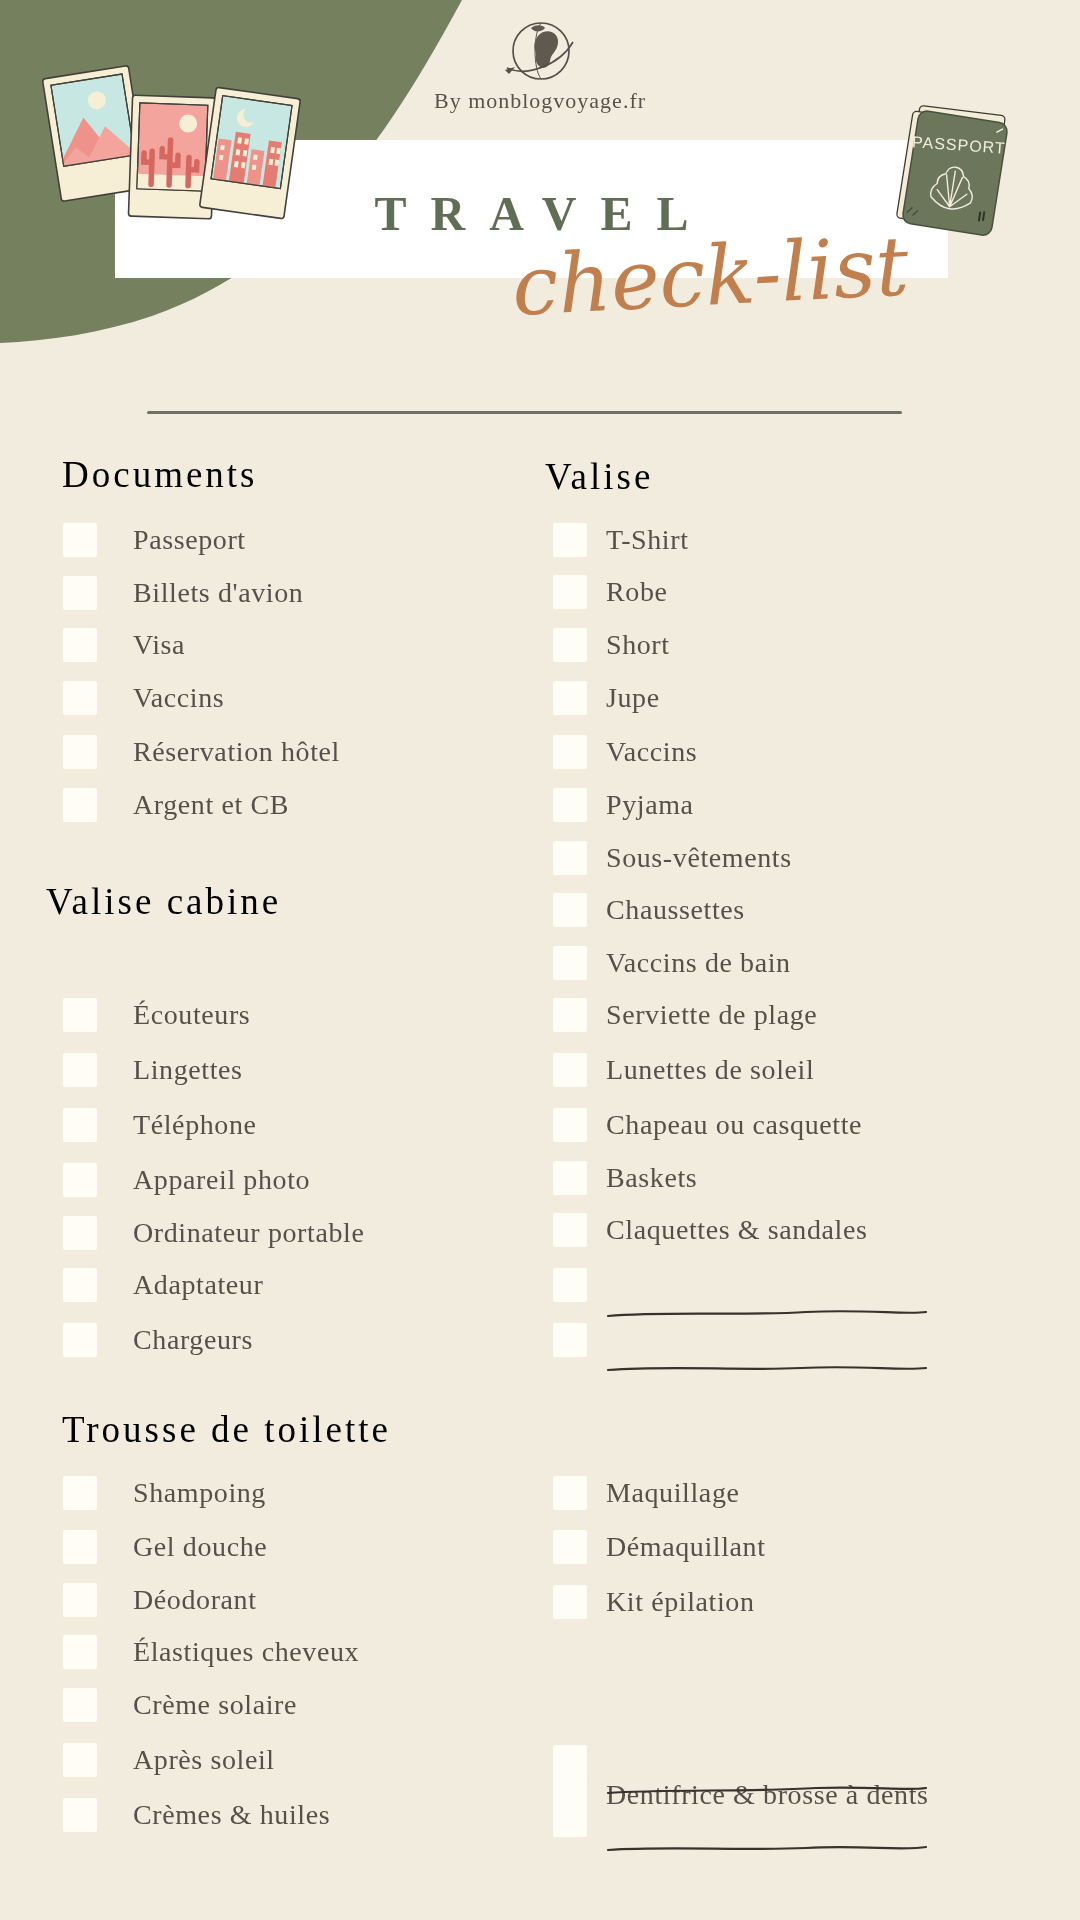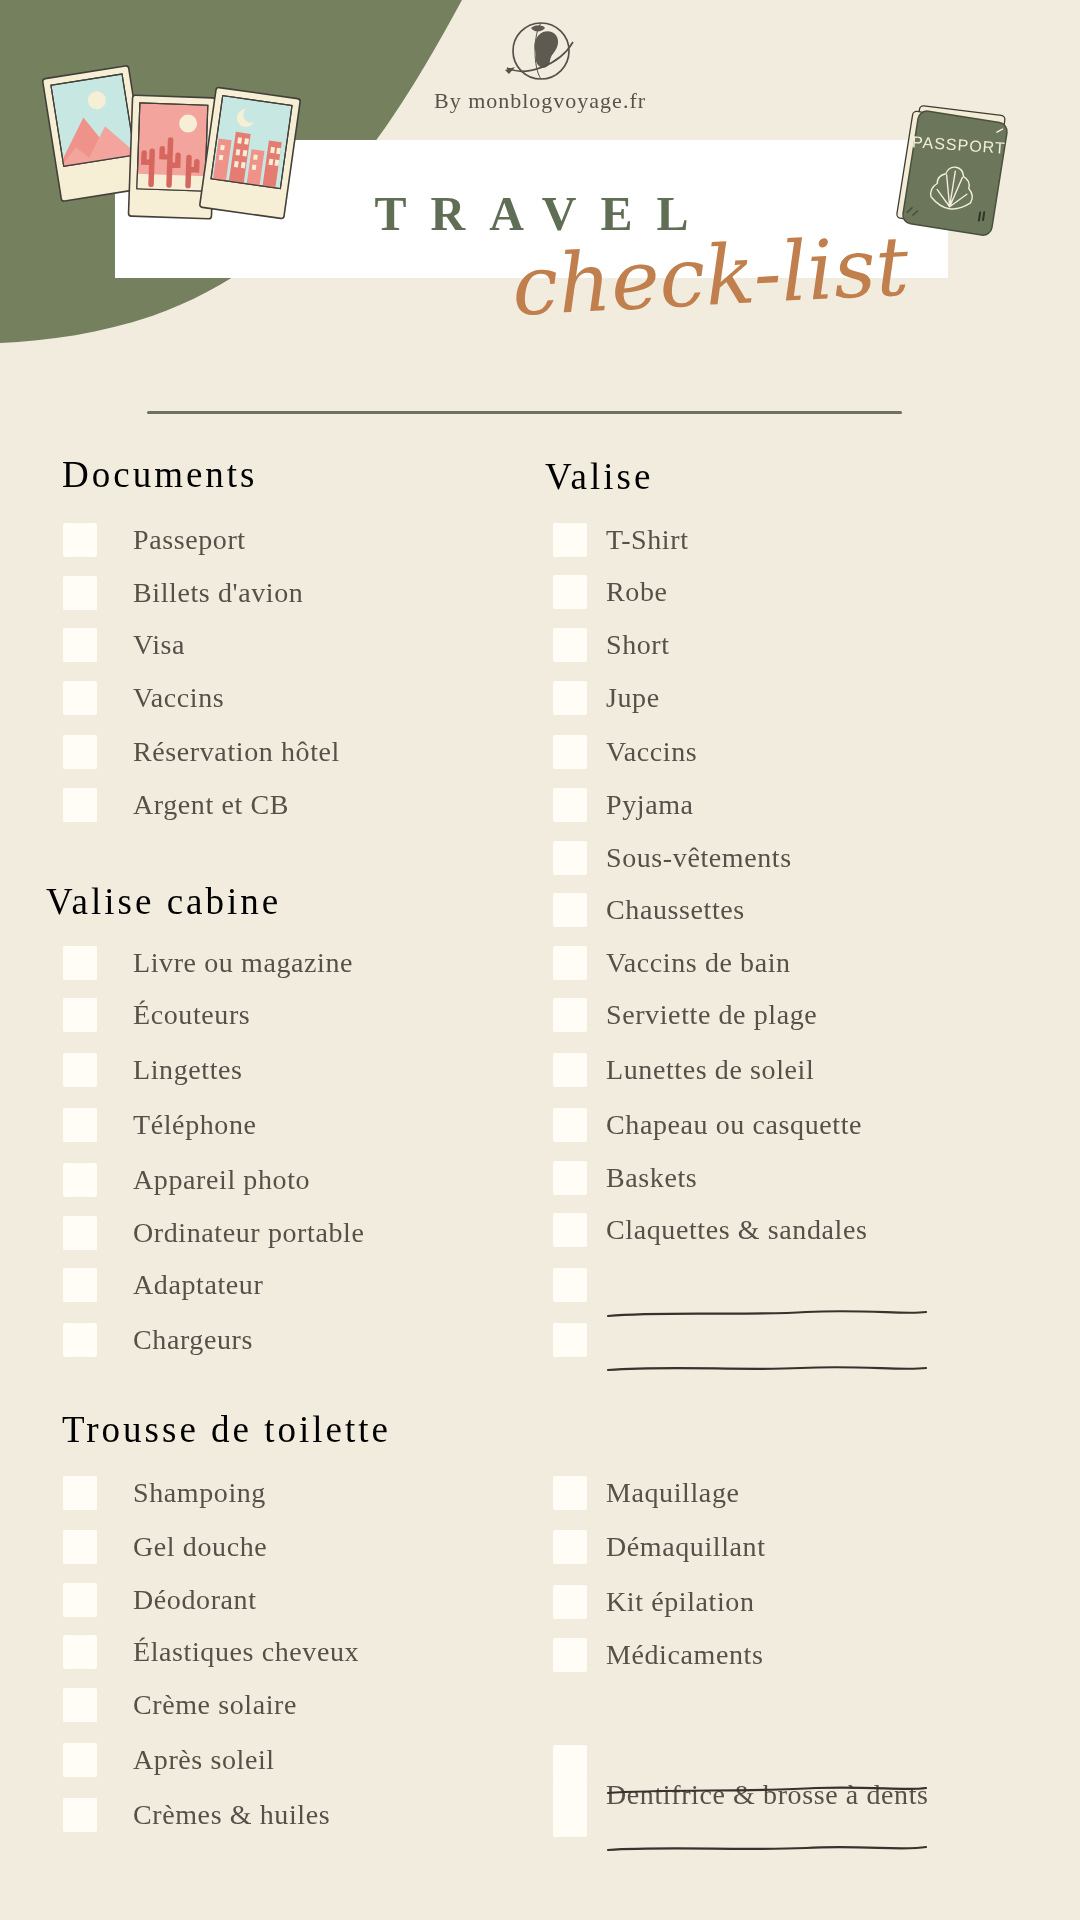--- a/index.html
+++ b/index.html
@@ -185,24 +185,20 @@
     </div>
   <div class="row l" style="top:725px">
       <span class="box"></span>
       <span class="lbl">Réservation hôtel</span>
     </div>
   <div class="row l" style="top:778px">
       <span class="box"></span>
       <span class="lbl">Argent et CB</span>
     </div>
 
-  <div class="row l" style="top:936px">
-      <span class="box"></span>
-      <span class="lbl">Livre ou magazine</span>
-    </div>
   <div class="row l" style="top:988px">
       <span class="box"></span>
       <span class="lbl">Écouteurs</span>
     </div>
   <div class="row l" style="top:1043px">
       <span class="box"></span>
       <span class="lbl">Lingettes</span>
     </div>
   <div class="row l" style="top:1098px">
       <span class="box"></span>
@@ -329,24 +325,20 @@
       <span class="lbl">Maquillage</span>
     </div>
   <div class="row r" style="top:1520px">
       <span class="box"></span>
       <span class="lbl">Démaquillant</span>
     </div>
   <div class="row r" style="top:1575px">
       <span class="box"></span>
       <span class="lbl">Kit épilation</span>
     </div>
-  <div class="row r" style="top:1628px">
-      <span class="box"></span>
-      <span class="lbl">Médicaments</span>
-    </div>
   <div class="row r" style="top:1768px">
       <span class="box"></span>
       <span class="lbl">Dentifrice &amp; brosse à dents</span>
     </div>
 
   <div class="row r" style="top:1735px">
       <span class="box"></span>
     <svg class="blankline" width="322" height="12" viewBox="0 0 322 12">
         <path d="M2,9 C55,5 150,8 210,4 C265,2 300,7 320,4" stroke="#37322b" stroke-width="2.2" fill="none" stroke-linecap="round"></path>
       </svg>

